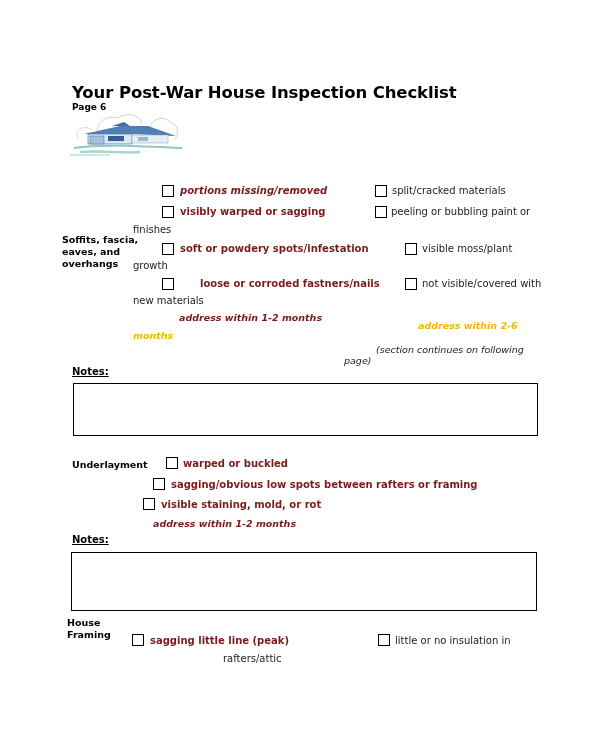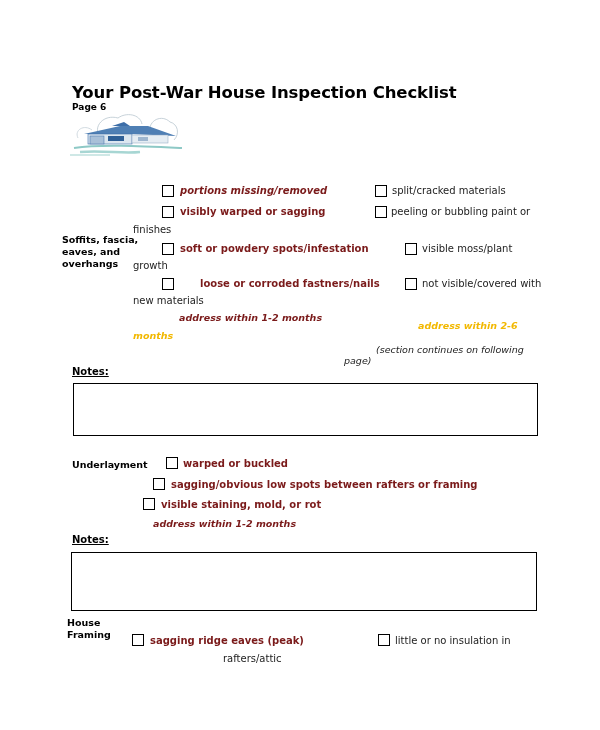--- a/index.html
+++ b/index.html
@@ -97,16 +97,16 @@
 <div class="abs ital-red" style="left:153px; top:518px;">address within 1-2 months</div>
 
 <div class="abs notes" style="left:72px; top:534px;">Notes:</div>
 <div class="notebox" style="left:71px; top:552px; width:466px; height:59px;"></div>
 
 <div class="abs label" style="left:67px; top:617px;">
   <div>House</div>
   <div>Framing</div>
 </div>
 <div class="cb" style="left:132px; top:634px;"></div>
-<div class="abs red" style="left:150px; top:635px;">sagging ridge eaves (peak)</div>
+<div class="abs red" style="left:150px; top:635px;">sagging little line (peak)</div>
 <div class="cb" style="left:378px; top:634px;"></div>
 <div class="abs plain" style="left:395px; top:635px;">little or no insulation in</div>
 <div class="abs plain" style="left:223px; top:653px;">rafters/attic</div>
 
 </body></html>

